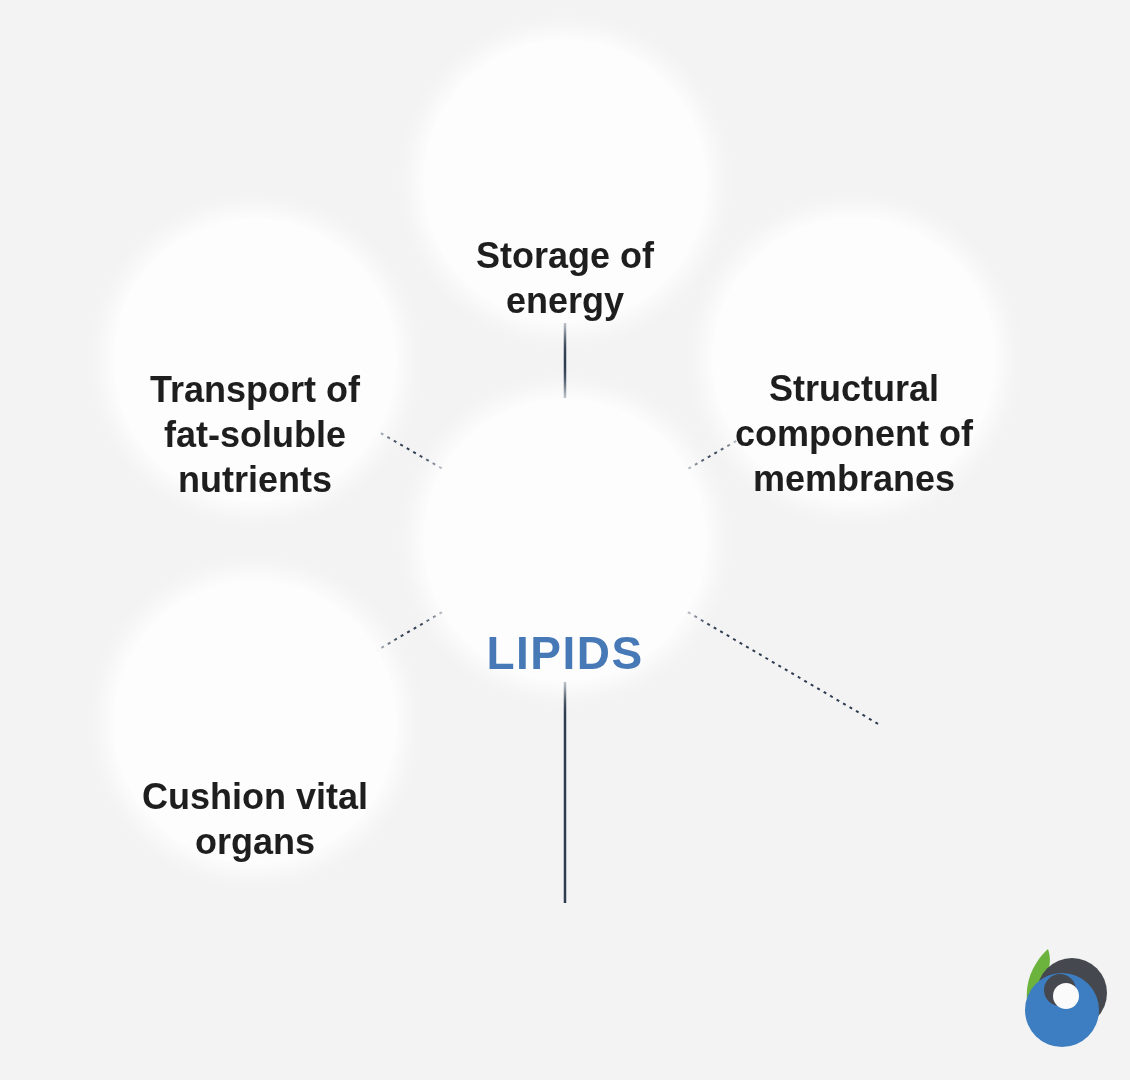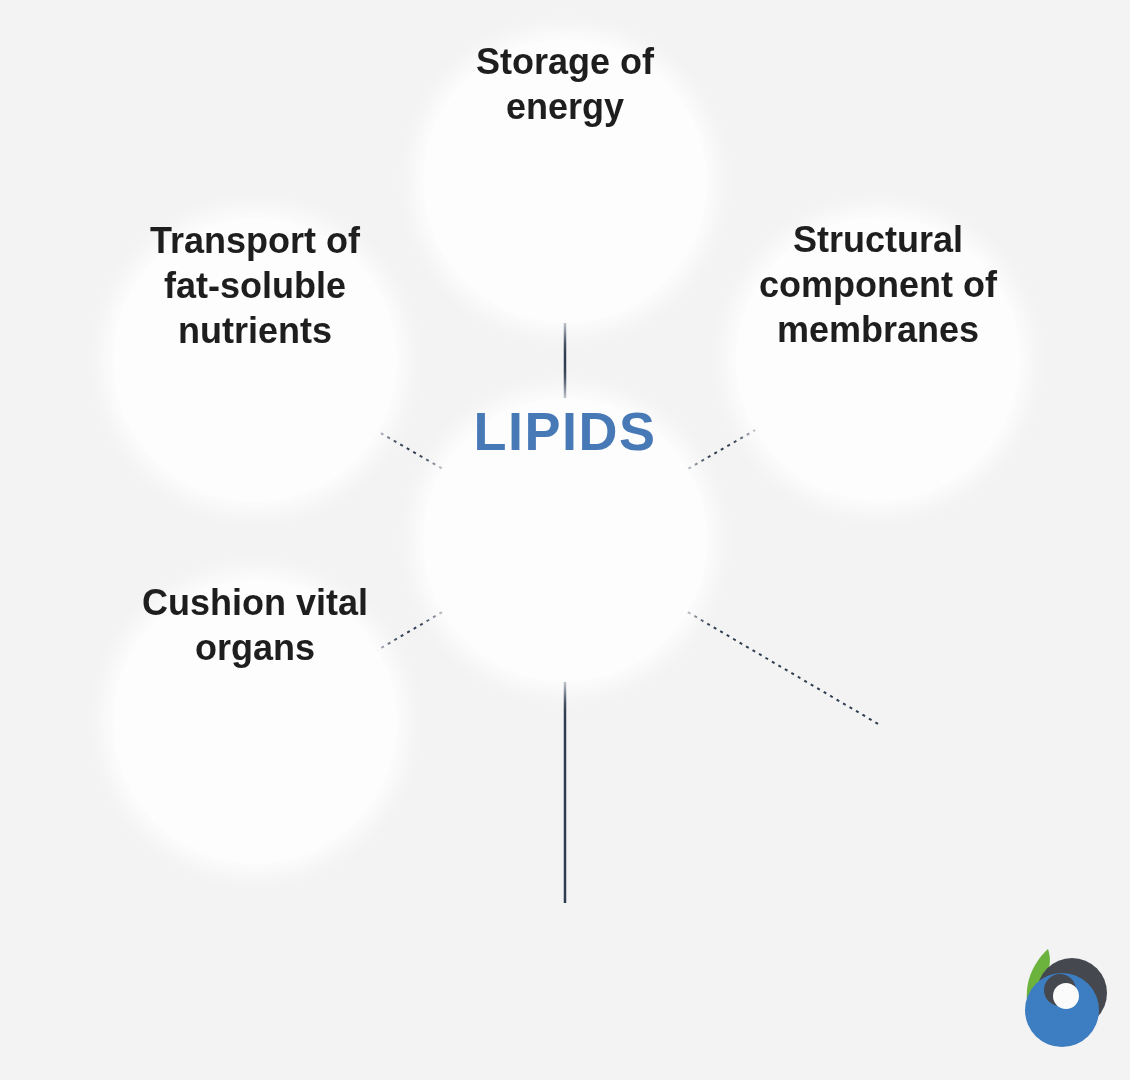--- a/index.html
+++ b/index.html
@@ -38,35 +38,35 @@
     stroke-dasharray: 3 4.5;
   }
   .node {
     position: absolute;
     width: 284px;
     height: 284px;
     border-radius: 50%;
     background: #fdfdfe;
     box-shadow: 0 0 22px 10px rgba(255,255,255,0.85);
     display: flex;
-    align-items: flex-start;
+    align-items: flex-end;
     justify-content: center;
     text-align: center;
     color: var(--text);
     font-weight: bold;
     font-size: 36px;
     line-height: 1.25;
   }
   .node .label {
     white-space: pre-line;
     display: block;
     padding: 0 14px;
   }
   .node.center-node {
-    font-size: 54px;
+    font-size: 46px;
     letter-spacing: 1.5px;
     color: var(--accent);
   }
   .logo {
     position: absolute;
     left: 1008px;
     top: 946px;
     width: 100px;
     height: 110px;
   }
@@ -87,21 +87,21 @@
     <line class="dashed" x1="565" y1="540" x2="880" y2="725"></line>
     <line class="dashed" x1="565" y1="540" x2="255" y2="722"></line>
     <line class="dashed" x1="565" y1="540" x2="255" y2="360"></line>
   </svg>
 
   <div class="node" style="left:423px; top:39px">
     <span class="label">Storage of
 energy</span>
   </div>
 
-  <div class="node" style="left:736px; top:217px">
+  <div class="node" style="left:712px; top:217px">
     <span class="label">Structural
 component of
 membranes</span>
   </div>
 
 
 
   <div class="node" style="left:113px; top:580px">
     <span class="label">Cushion vital
 organs</span>

